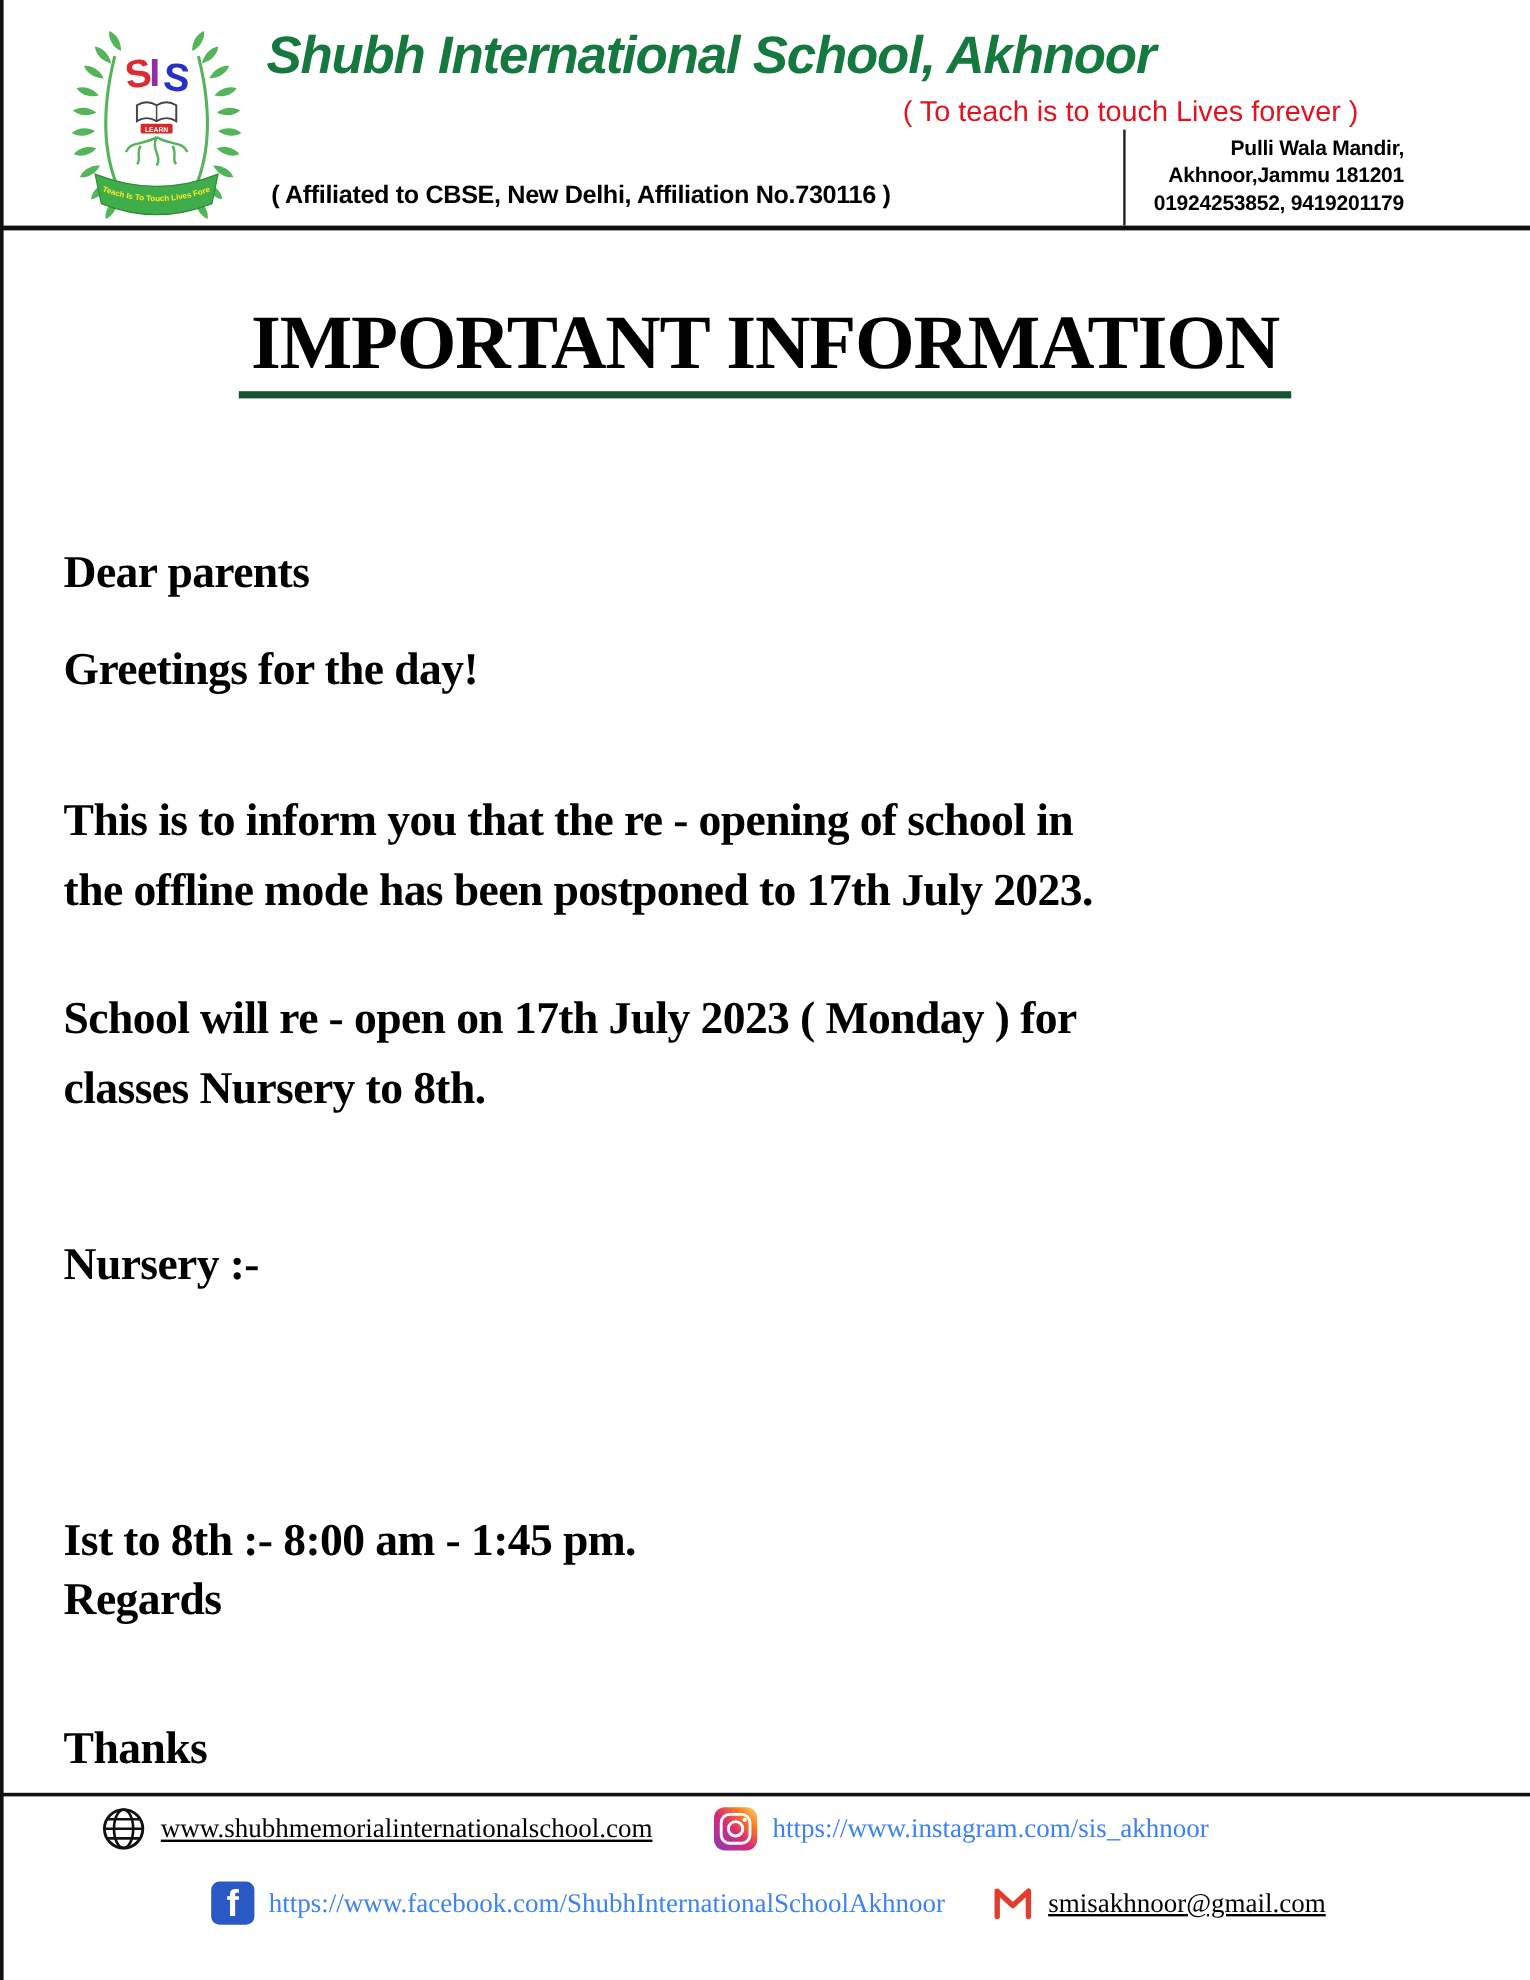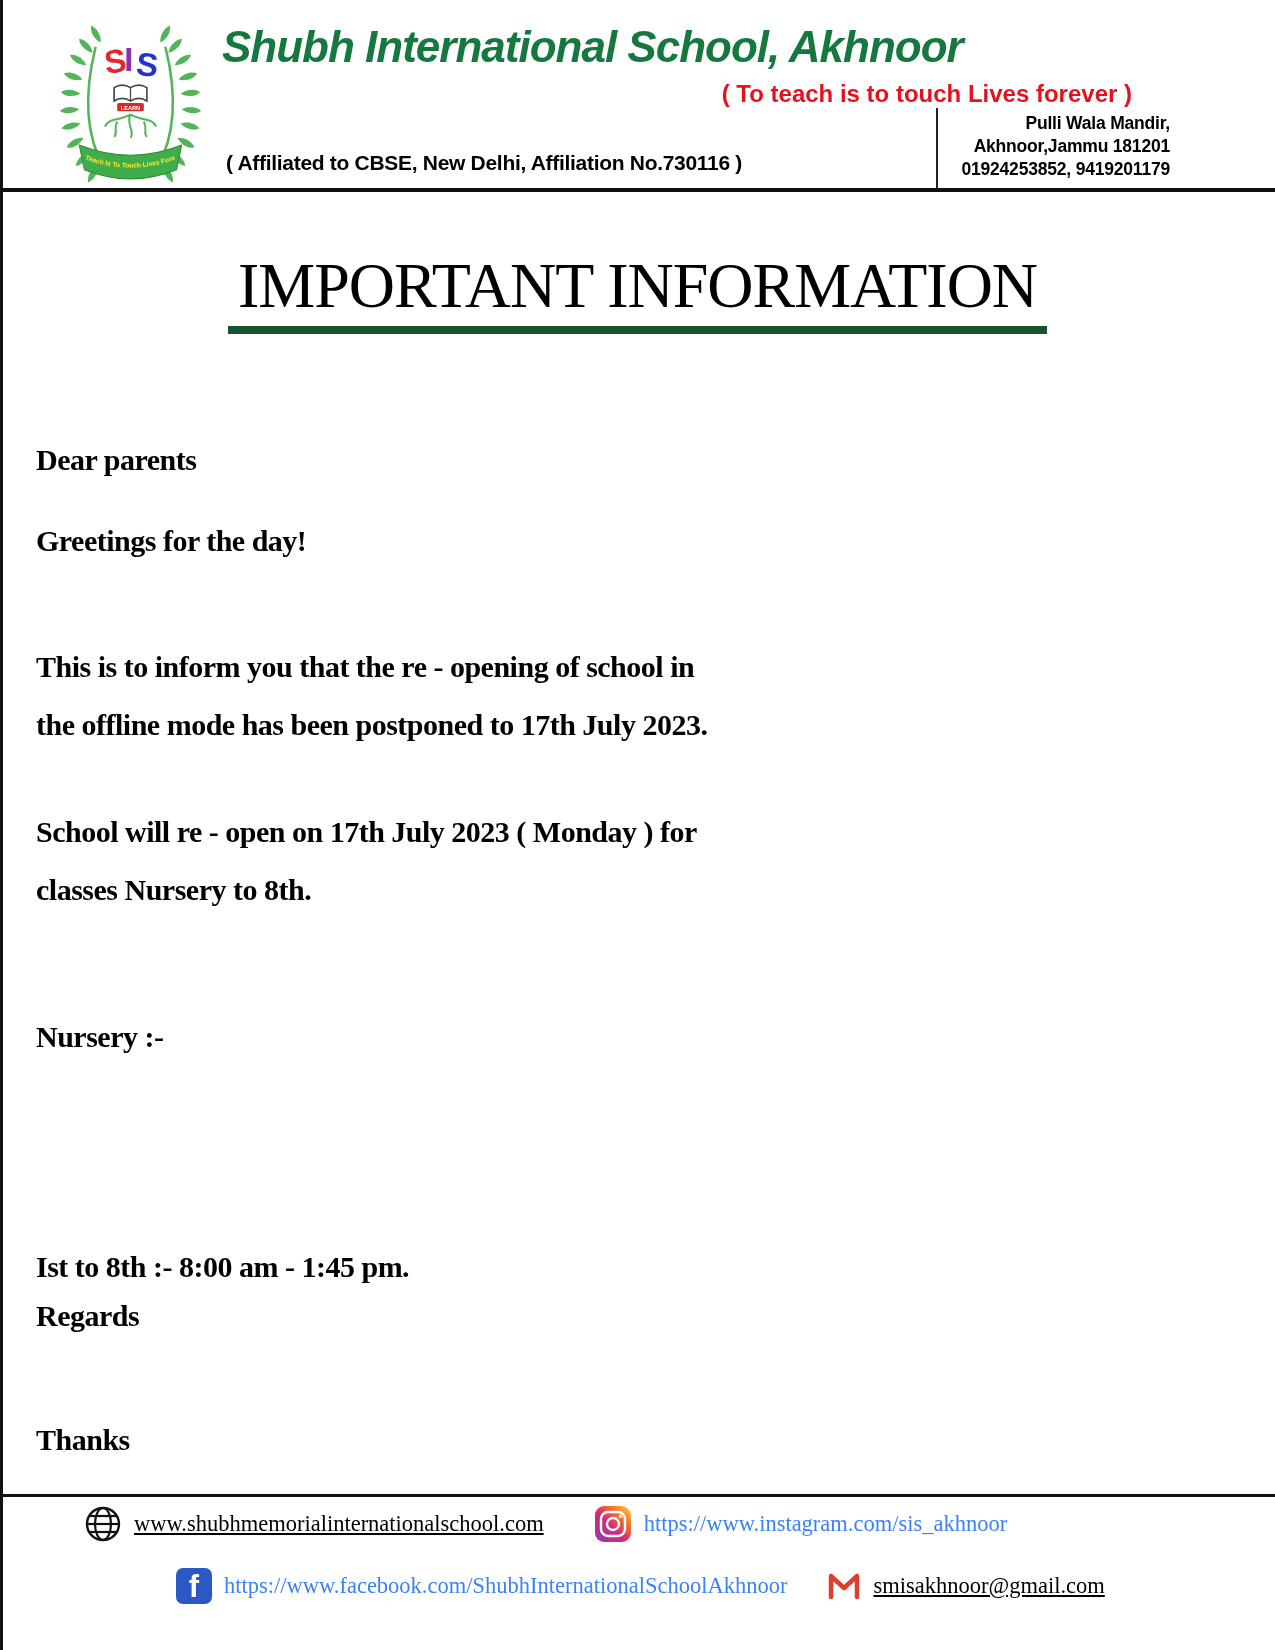--- a/index.html
+++ b/index.html
@@ -5,39 +5,39 @@
   html,body{margin:0;padding:0;background:#ffffff;}
   .page{position:relative;width:1275px;height:1650px;background:#fff;overflow:hidden;
         font-family:"Liberation Serif", serif;color:#000;}
   .left-border{position:absolute;left:0;top:0;width:3px;height:1650px;background:#111;}
   
   .logo{position:absolute;left:58px;top:18px;width:145px;height:166px;}
   .school-name{position:absolute;left:222px;top:22px;width:860px;
         font-family:"Liberation Sans", sans-serif;font-weight:bold;font-size:44px;
         letter-spacing:-1px;color:#15793f;line-height:50px;white-space:nowrap;font-style:italic;}
   .tagline{position:absolute;right:143px;top:80px;
-        font-family:"Liberation Sans", sans-serif;font-weight:bold;font-size:24px;
+        font-family:"Liberation Sans", sans-serif;font-weight:normal;font-size:24px;
         color:#e3121d;line-height:28px;white-space:nowrap;}
   .affiliation{position:absolute;left:226px;top:150px;
         font-family:"Liberation Sans", sans-serif;font-weight:bold;font-size:21px;
         letter-spacing:-0.3px;line-height:26px;white-space:nowrap;text-align:center;}
   .addr-sep{position:absolute;left:936px;top:108px;width:2px;height:80px;background:#222;}
   .address{position:absolute;right:105px;top:112px;text-align:right;
         font-family:"Liberation Sans", sans-serif;font-weight:bold;font-size:17.5px;
         line-height:23px;letter-spacing:-0.2px;}
   .header-rule{position:absolute;left:0;top:188px;width:1275px;height:4px;background:#111;}
   
   .cir-no{position:absolute;right:115px;top:190px;font-size:35px;line-height:42px;
         text-decoration:underline;white-space:nowrap;}
   .title-wrap{position:absolute;left:0;top:251px;width:1275px;text-align:center;}
-  .title{display:inline-block;font-size:64px;font-weight:normal;letter-spacing:-1px;
-        line-height:70px;padding:0 10px 5px 10px;border-bottom:8px solid #14532d;white-space:nowrap;}
+  .title{display:inline-block;font-size:64px;font-weight:bold;letter-spacing:-1px;
+        line-height:70px;padding:0 10px 5px 10px;border-bottom:6px solid #14532d;white-space:nowrap;}
   
-  .para{position:absolute;left:36px;width:1150px;margin:0;font-weight:bold;
-        font-size:30px;line-height:58px;letter-spacing:-0.5px;}
+  .para{position:absolute;left:36px;width:1150px;margin:17px;font-weight:bold;
+        font-size:38px;line-height:58px;letter-spacing:-0.5px;}
   
   .footer-rule{position:absolute;left:0;top:1494px;width:1275px;height:3px;background:#111;}
   .foot-row{position:absolute;left:0;width:1275px;display:flex;align-items:center;
         font-size:22.5px;line-height:30px;}
   .foot-row.r1{top:1505px;padding-left:84px;}
   .foot-row.r2{top:1568px;padding-left:176px;}
   .foot-link{color:#000;text-decoration:underline;}
   .foot-plain{color:#3b82f6;text-decoration:none;}
   .icon-gap{margin-right:12px;flex:0 0 auto;display:flex;align-items:center;}
   .fb-badge{width:36px;height:36px;border-radius:7px;background:#2a58c5;color:#fff;

